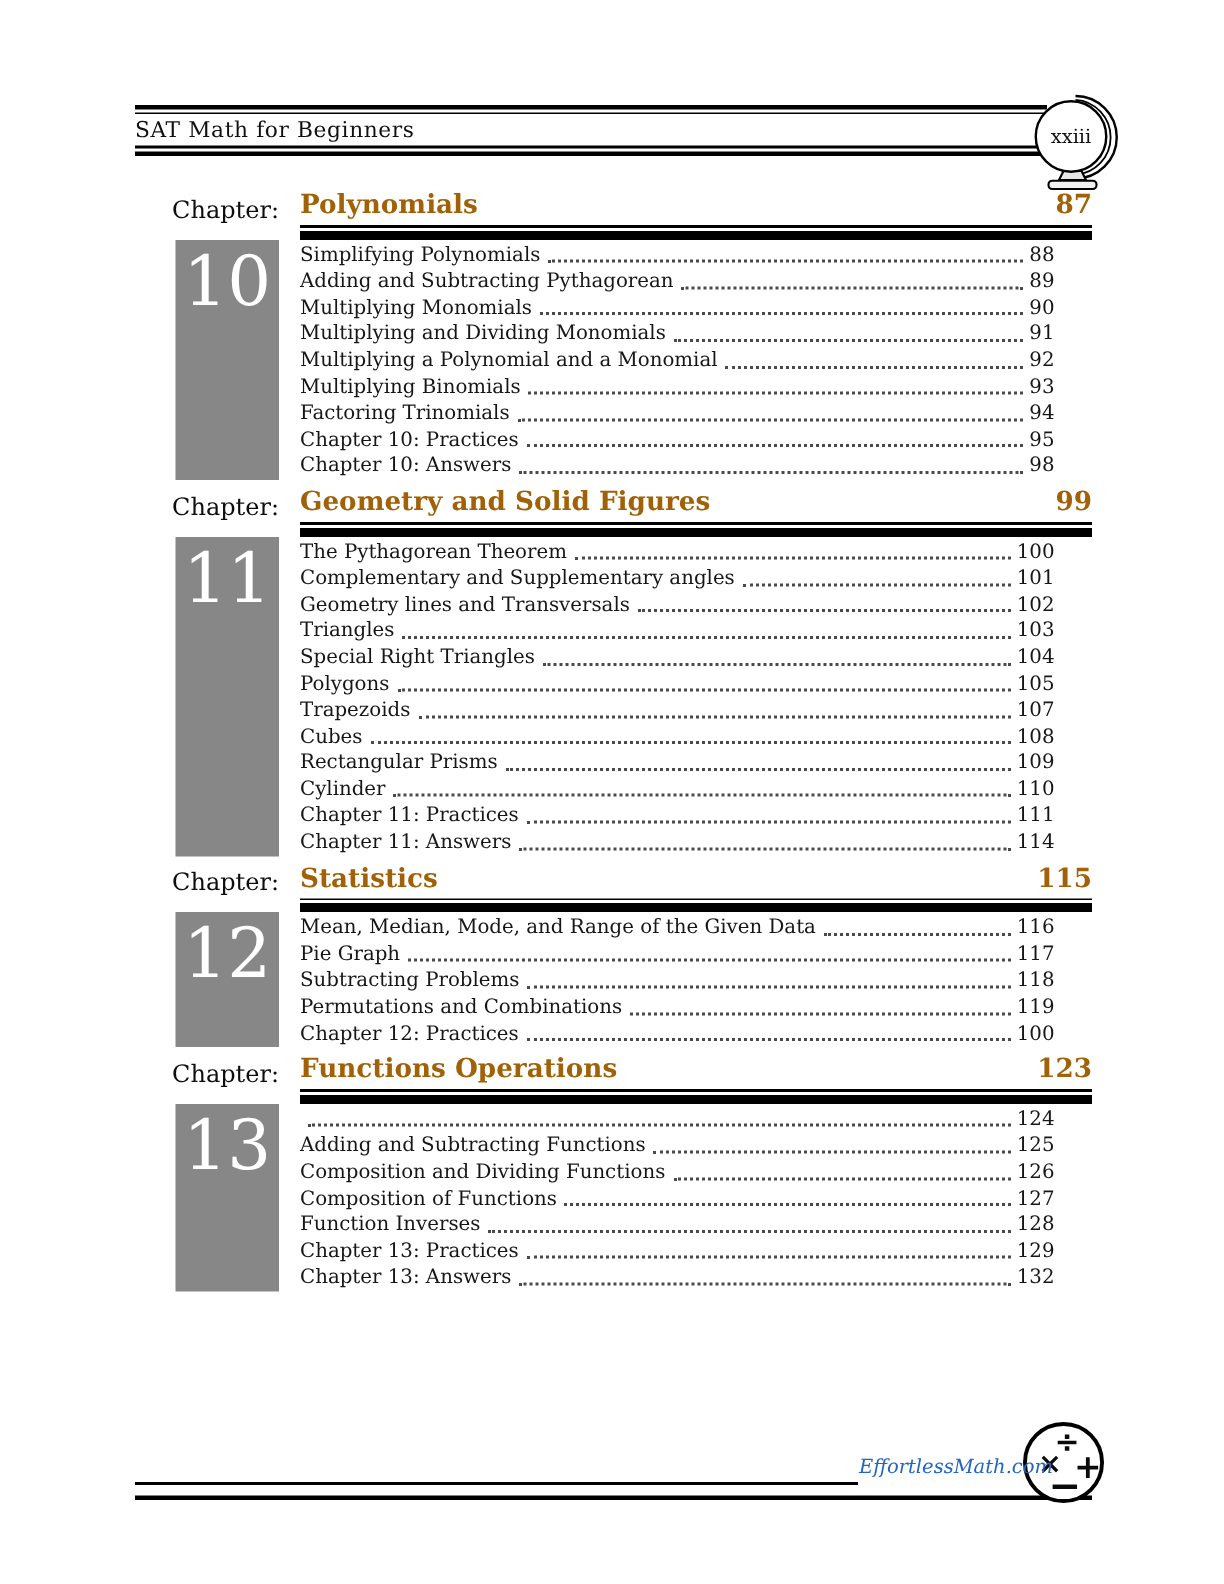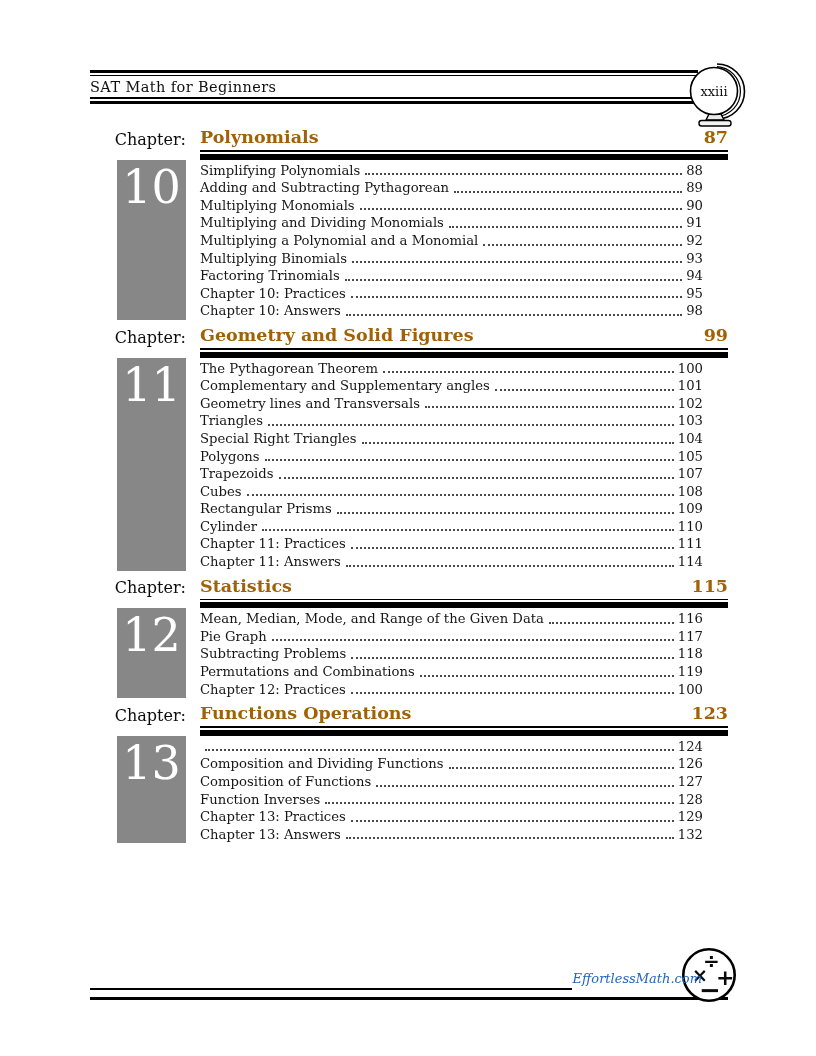--- a/index.html
+++ b/index.html
@@ -294,20 +294,25 @@
       </div>
       <div class="chapter-number-box">
         <span>13</span>
       </div>
       <ul class="entries">
           <li class="entry">
       <span class="dots"></span>
       <span class="e-page">124</span>
     </li>
           <li class="entry">
+      <span class="e-title">Adding and Subtracting Functions</span>
+      <span class="dots"></span>
+      <span class="e-page">125</span>
+    </li>
+          <li class="entry">
       <span class="e-title">Composition and Dividing Functions</span>
       <span class="dots"></span>
       <span class="e-page">126</span>
     </li>
           <li class="entry">
       <span class="e-title">Composition of Functions</span>
       <span class="dots"></span>
       <span class="e-page">127</span>
     </li>
           <li class="entry">

